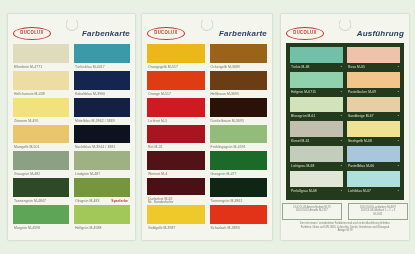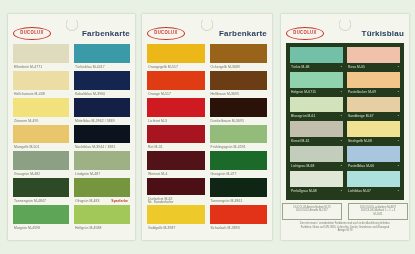--- a/index.html
+++ b/index.html
@@ -41,21 +41,21 @@
     border:1.2px solid #c8352a;
     display:flex;align-items:center;justify-content:center;
     flex:none;background:#f6f4ec;
   }
   .logo-txt{
     font-size:4.2px;letter-spacing:.4px;font-weight:bold;
     color:#c8352a;line-height:1;white-space:nowrap;
     transform:scaleY(1.25);
   }
   .hdr-title{
-    font-size:8px;font-weight:bold;
+    font-size:8px;font-weight:bold;font-style:italic;
     letter-spacing:.2px;line-height:1;white-space:nowrap;
   }
   .c1 .hdr-title,.c2 .hdr-title{color:#2e3e63;}
   .c3 .hdr-title{color:#24405f;}
 
   
   .grid{
     position:absolute;left:5px;right:5px;top:30px;bottom:8px;
     display:grid;grid-template-columns:1fr 1fr;
     column-gap:5px;row-gap:0;
@@ -255,21 +255,21 @@
     </div>
   </div>
 
   <div class="card c3">
     <div class="card-inner">
       <div class="punch"></div>
       <div class="hdr">
         <div class="logo">
           <span class="logo-txt">DUCOLUX</span>
         </div>
-        <div class="hdr-title">Türkisblau</div>
+        <div class="hdr-title">Ausführung</div>
       </div>
       <div class="grid">
         <div class="col">
           <div class="cell">
               <div class="chip" style="background: rgb(114, 192, 168);"></div>
               <div class="cap">
                 <span>Türkis M-68</span>
                 <span class="dot">▪</span>
               </div>
             </div>

